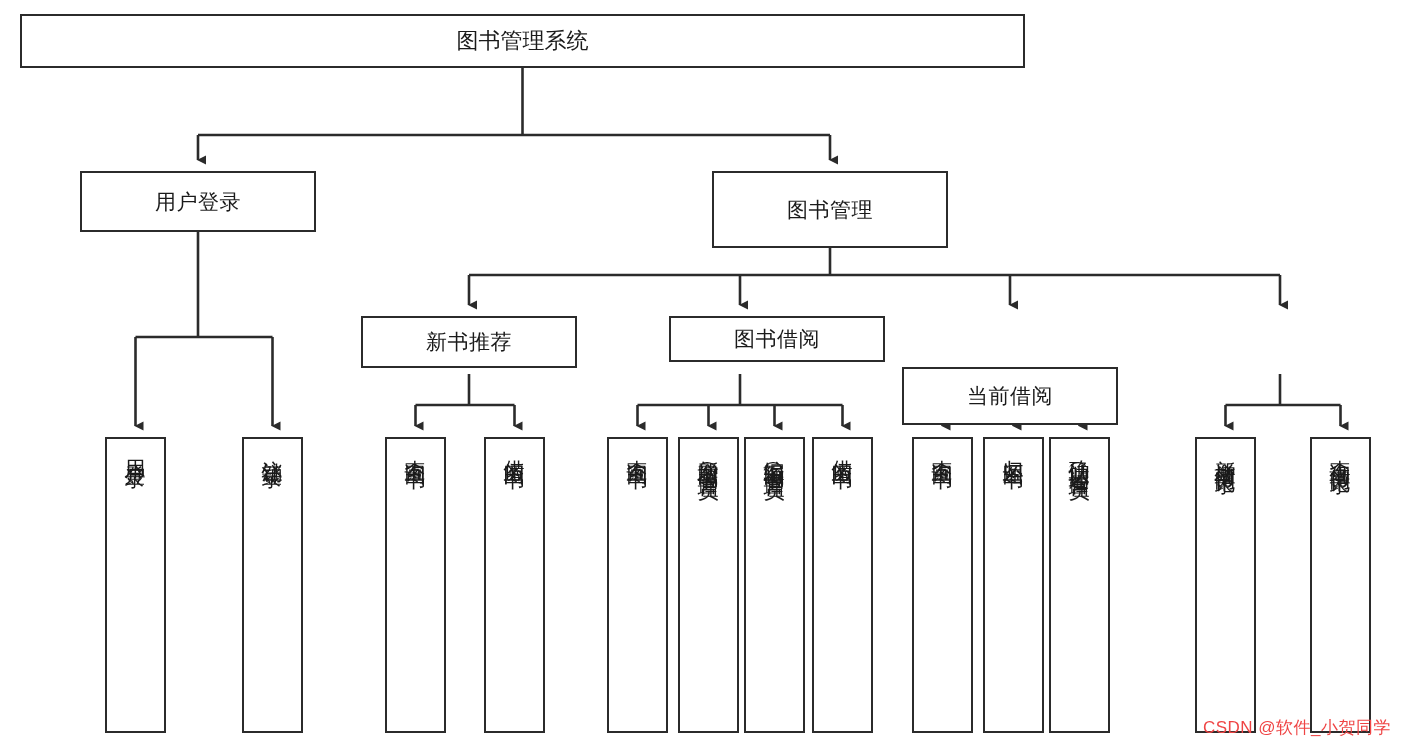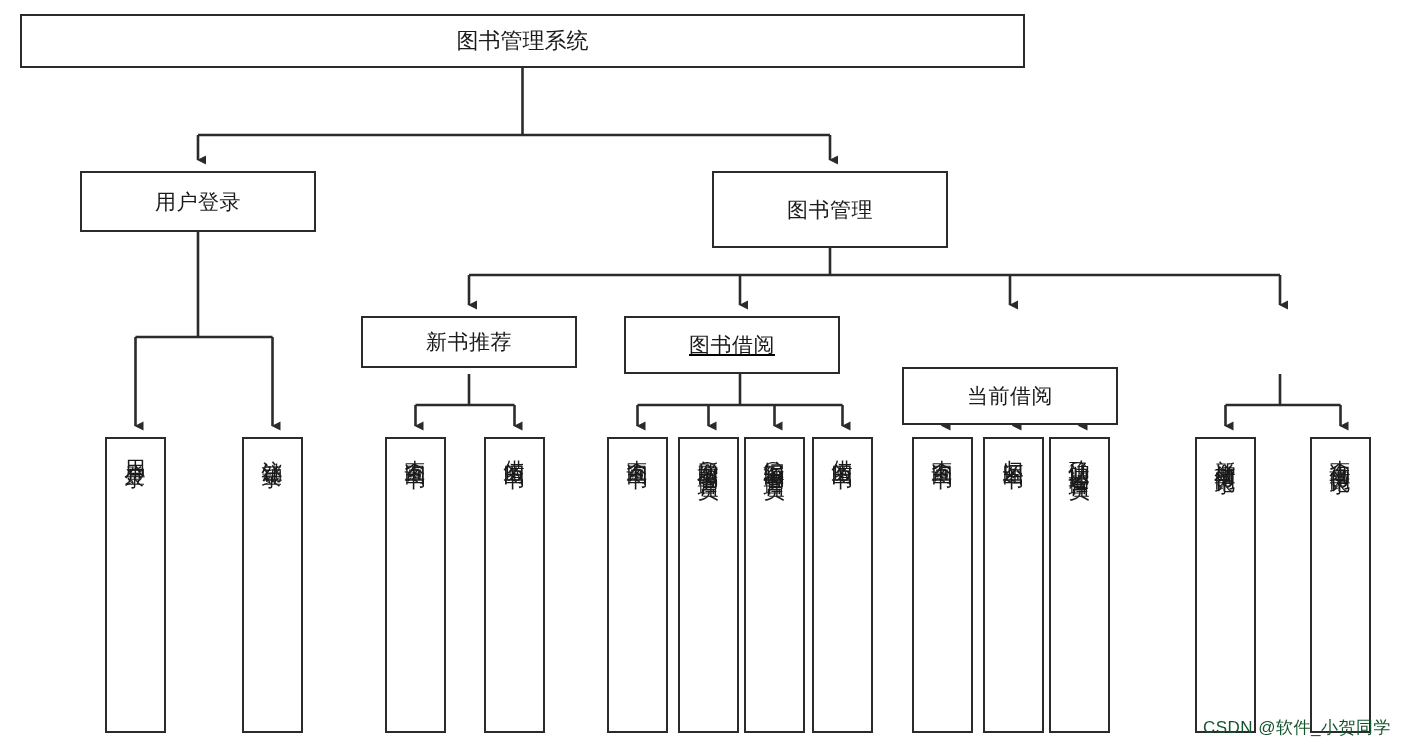--- a/index.html
+++ b/index.html
@@ -57,21 +57,21 @@
     line-height: 1.0;
   }
   .node.root .node-label {
     font-size: 22px;
   }
   #watermark {
     position: absolute;
     right: 14px;
     bottom: 8px;
     font-size: 17px;
-    color: #14532d;
+    color: #ef4444;
     letter-spacing: 0.5px;
     white-space: nowrap;
   }
 </style>
 </head>
 <body>
 
 <div id="canvas">
 
   <svg id="edges" viewBox="0 0 1405 747" xmlns="http://www.w3.org/2000/svg">
@@ -126,21 +126,21 @@
   </div>
 
   <div class="node horizontal" style="left: 712px; top: 171px; width: 236px; height: 77px;">
     <span class="node-label">图书管理</span>
   </div>
 
   <div class="node horizontal" style="left: 361px; top: 316px; width: 216px; height: 52px;">
     <span class="node-label">新书推荐</span>
   </div>
 
-  <div class="node horizontal" style="left: 624px; top: 316px; width: 216px; height: 58px; text-decoration: underline;">
+  <div class="node horizontal" style="left: 669px; top: 316px; width: 216px; height: 46px;">
     <span class="node-label">图书借阅</span>
   </div>
 
   <div class="node horizontal" style="left: 902px; top: 320px; width: 216px; height: 58px; margin-top: 47px;">
     <span class="node-label">当前借阅</span>
   </div>
 
 
   <div class="node vertical" style="left: 105px; top: 437px; width: 61px; height: 296px;">
     <span class="node-label">用户登录</span>

